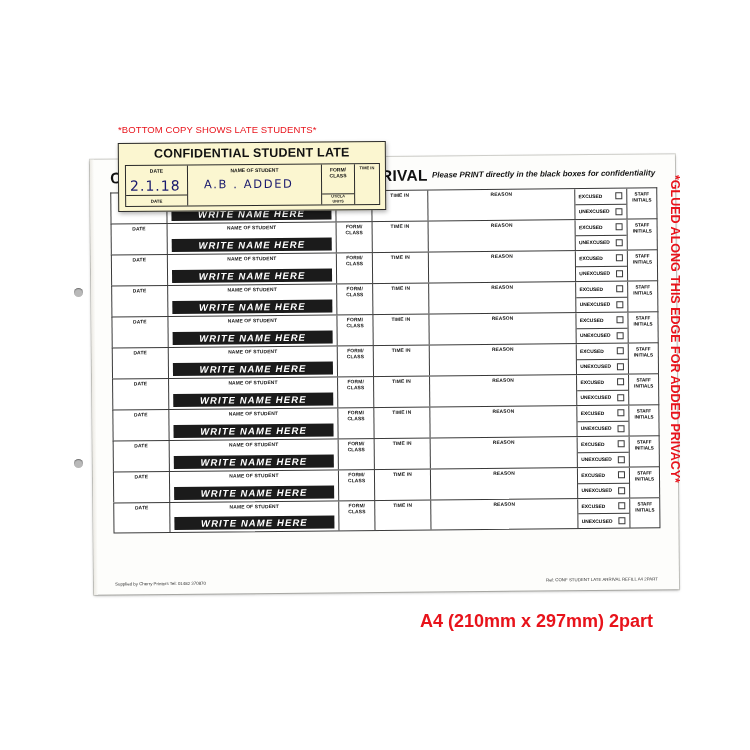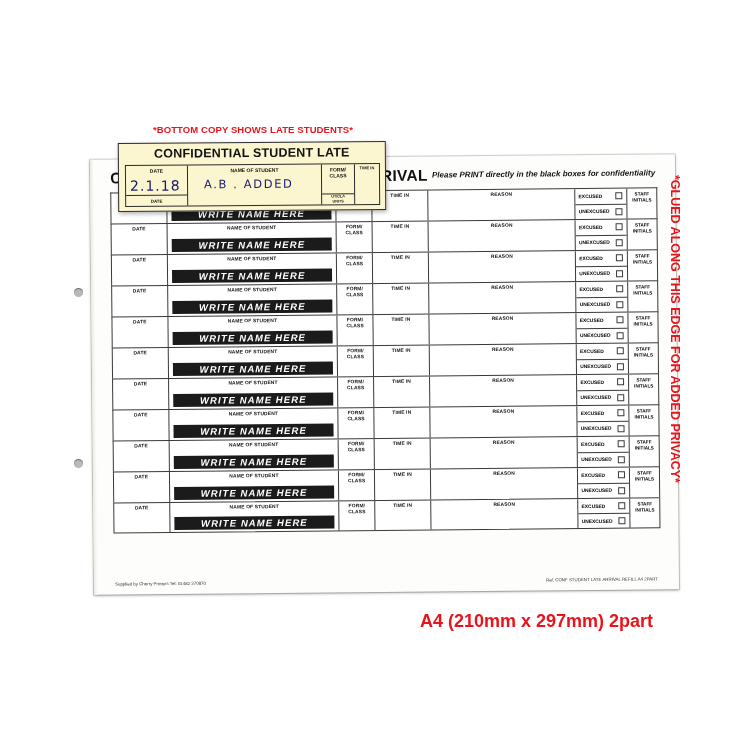--- a/index.html
+++ b/index.html
@@ -10,24 +10,23 @@
     font-family:"Liberation Sans", sans-serif;
     position:relative;
     overflow:hidden;
   }
 
   
   #top-caption {
     position:absolute;
     left:118px; top:124px;
     width:270px;
-    text-align:center;
     color:#e8131b;
     font-size:9.5px;
-    font-weight:bold;
+    font-weight:normal;
     letter-spacing:0.1px;
   }
 
   
   #bottom-caption {
     position:absolute;
     left:420px; top:611px;
     color:#e8131b;
     font-size:18px;
     font-weight:bold;

